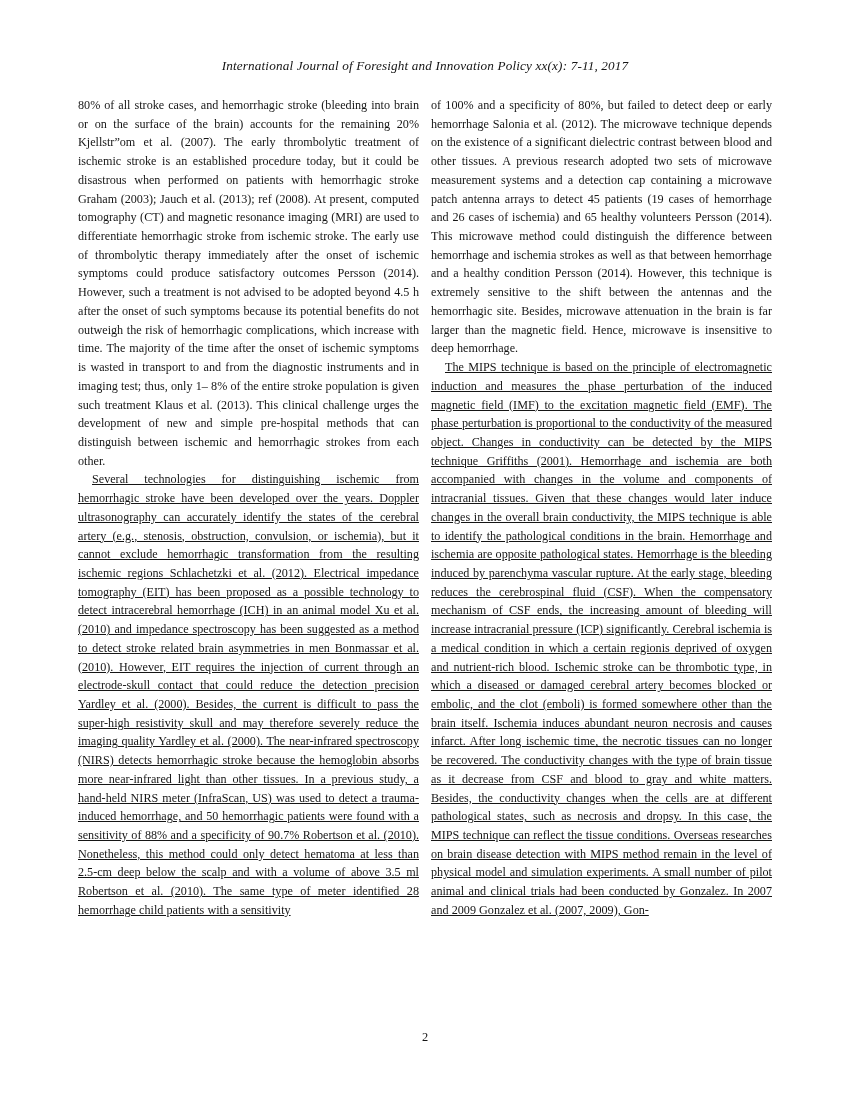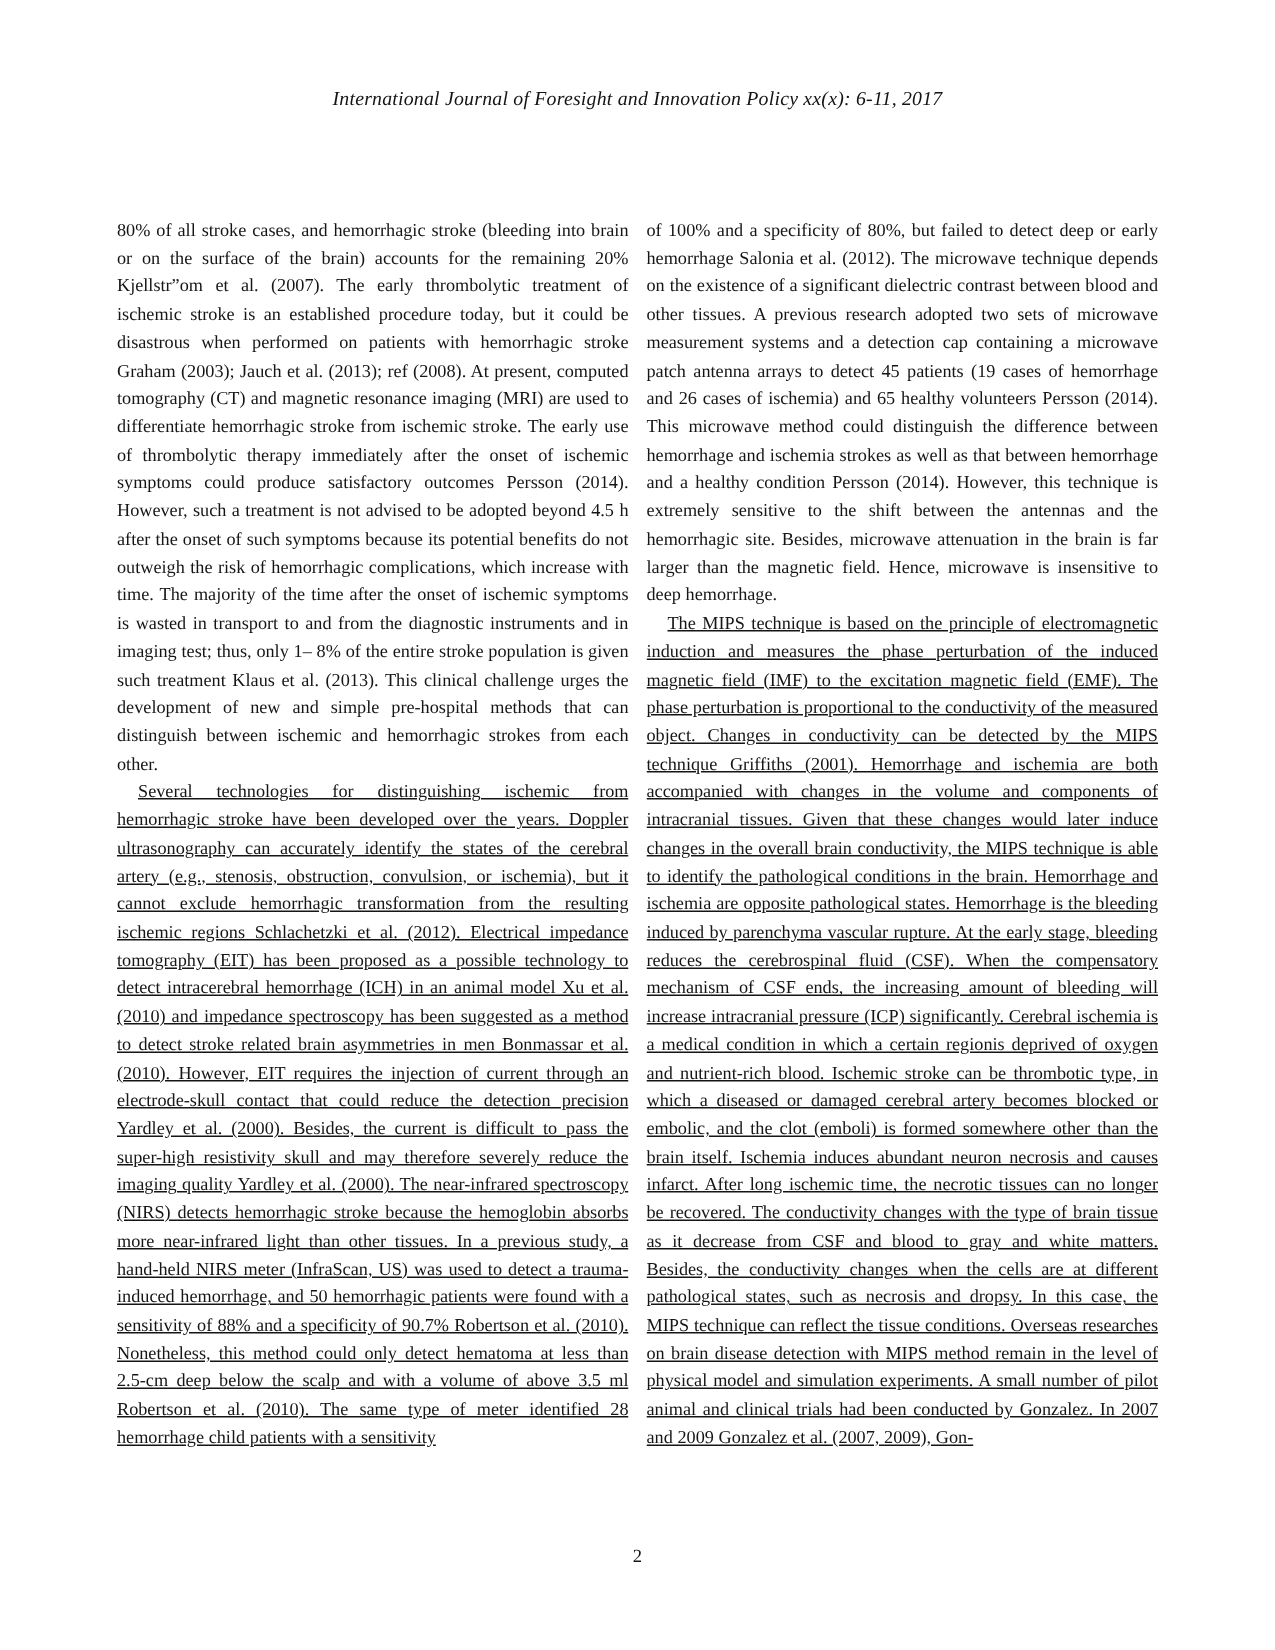--- a/index.html
+++ b/index.html
@@ -49,21 +49,20 @@
     display: flex;
     flex-direction: row;
     gap: 12px;
     align-items: flex-start;
   }
 
   .column {
     width: 341px;
     height: 918px;
     overflow: hidden;
-    margin-top: 48px;
   }
 
   .para {
     margin: 0;
     font-size: 12.15px;
     line-height: 18.72px;
     text-align: justify;
     text-justify: inter-word;
     hyphens: none;
     color: #151515;
@@ -87,21 +86,21 @@
     text-align: center;
     font-size: 12.4px;
     color: #151515;
   }
 </style>
 </head>
 <body>
 
 <div class="page">
 
-  <div class="running-head">International Journal of Foresight and Innovation Policy xx(x): 6-11, 2017</div>
+  <div class="running-head">International Journal of Foresight and Innovation Policy xx(x): 7-11, 2017</div>
 
   <div class="body-area">
 
     <div class="column">
       <p class="para">80% of all stroke cases, and hemorrhagic stroke (bleeding into brain or on the surface of the brain) accounts for the remaining 20% Kjellstr”om et al. (2007). The early thrombolytic treatment of ischemic stroke is an established procedure today, but it could be disastrous when performed on patients with hemorrhagic stroke Graham (2003); Jauch et al. (2013); ref (2008). At present, computed tomography (CT) and magnetic resonance imaging (MRI) are used to differentiate hemorrhagic stroke from ischemic stroke. The early use of thrombolytic therapy immediately after the onset of ischemic symptoms could produce satisfactory outcomes Persson (2014). However, such a treatment is not advised to be adopted beyond 4.5 h after the onset of such symptoms because its potential benefits do not outweigh the risk of hemorrhagic complications, which increase with time. The majority of the time after the onset of ischemic symptoms is wasted in transport to and from the diagnostic instruments and in imaging test; thus, only 1– 8% of the entire stroke population is given such treatment Klaus et al. (2013). This clinical challenge urges the development of new and simple pre-hospital methods that can distinguish between ischemic and hemorrhagic strokes from each other.</p>
       <p class="para indent">Several technologies for distinguishing ischemic from hemorrhagic stroke have been developed over the years. Doppler ultrasonography can accurately identify the states of the cerebral artery (e.g., stenosis, obstruction, convulsion, or ischemia), but it cannot exclude hemorrhagic transformation from the resulting ischemic regions Schlachetzki et al. (2012). Electrical impedance tomography (EIT) has been proposed as a possible technology to detect intracerebral hemorrhage (ICH) in an animal model Xu et al. (2010) and impedance spectroscopy has been suggested as a method to detect stroke related brain asymmetries in men Bonmassar et al. (2010). However, EIT requires the injection of current through an electrode-skull contact that could reduce the detection precision Yardley et al. (2000). Besides, the current is difficult to pass the super-high resistivity skull and may therefore severely reduce the imaging quality Yardley et al. (2000). The near-infrared spectroscopy (NIRS) detects hemorrhagic stroke because the hemoglobin absorbs more near-infrared light than other tissues. In a previous study, a hand-held NIRS meter (InfraScan, US) was used to detect a trauma-induced hemorrhage, and 50 hemorrhagic patients were found with a sensitivity of 88% and a specificity of 90.7% Robertson et al. (2010). Nonetheless, this method could only detect hematoma at less than 2.5-cm deep below the scalp and with a volume of above 3.5 ml Robertson et al. (2010). The same type of meter identified 28 hemorrhage child patients with a sensitivity</p>
     </div>
 
     <div class="column">
       <p class="para">of 100% and a specificity of 80%, but failed to detect deep or early hemorrhage Salonia et al. (2012). The microwave technique depends on the existence of a significant dielectric contrast between blood and other tissues. A previous research adopted two sets of microwave measurement systems and a detection cap containing a microwave patch antenna arrays to detect 45 patients (19 cases of hemorrhage and 26 cases of ischemia) and 65 healthy volunteers Persson (2014). This microwave method could distinguish the difference between hemorrhage and ischemia strokes as well as that between hemorrhage and a healthy condition Persson (2014). However, this technique is extremely sensitive to the shift between the antennas and the hemorrhagic site. Besides, microwave attenuation in the brain is far larger than the magnetic field. Hence, microwave is insensitive to deep hemorrhage.</p>

